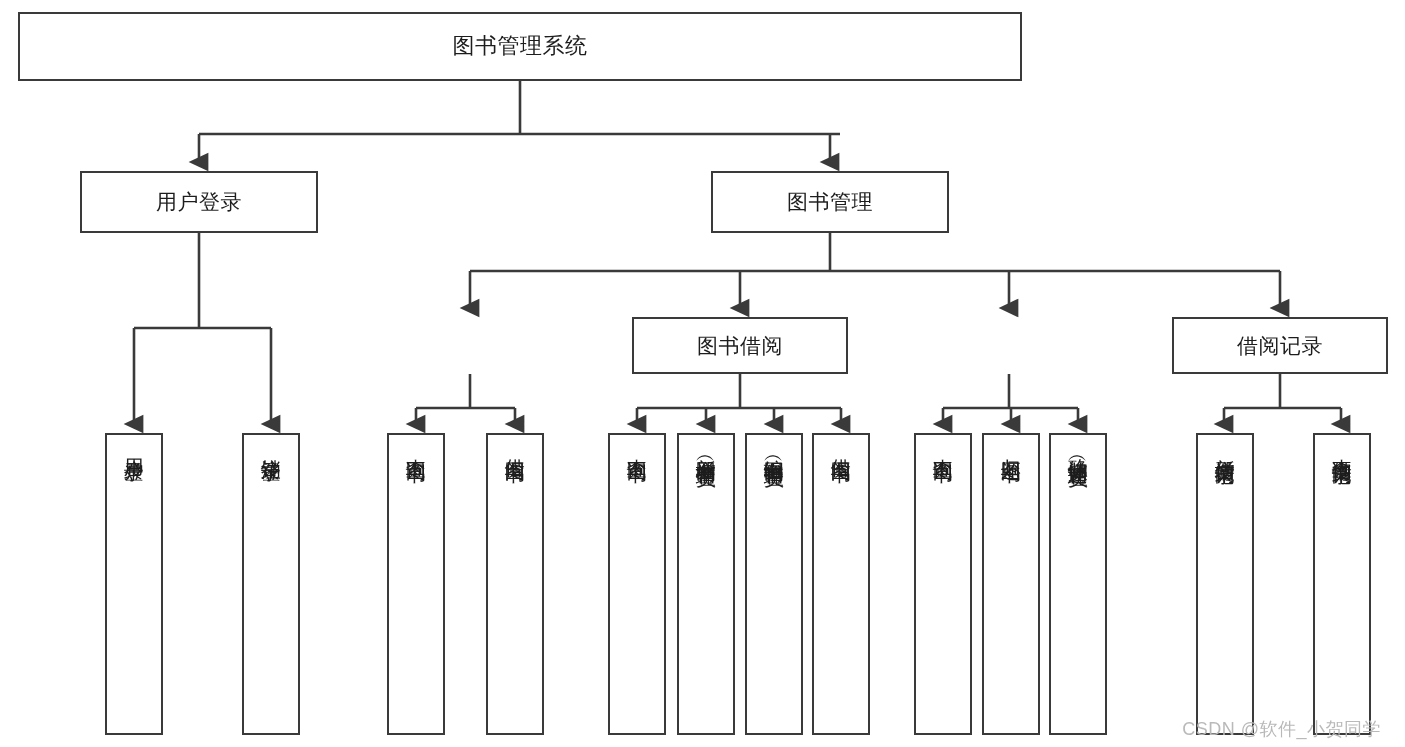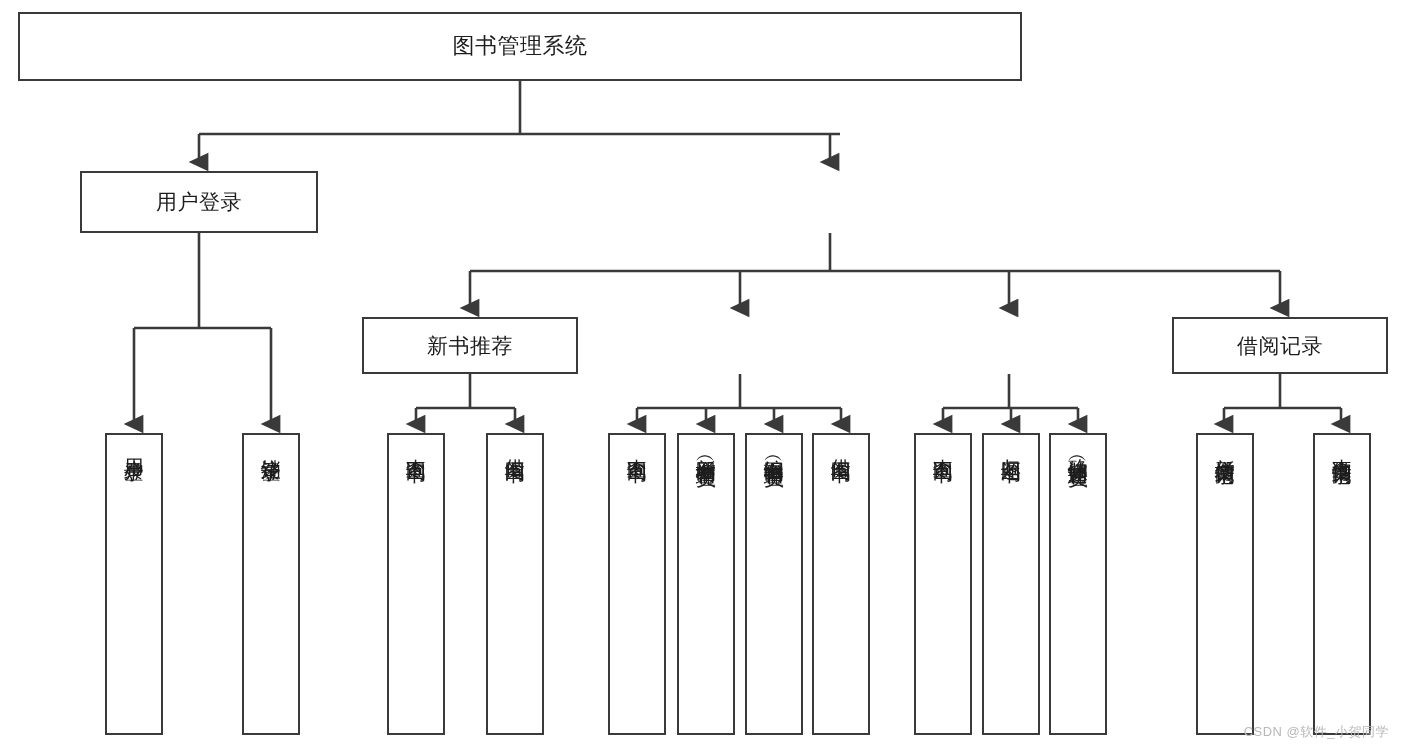--- a/index.html
+++ b/index.html
@@ -54,23 +54,23 @@
     writing-mode: vertical-rl;
     text-orientation: upright;
     font-size: 20px;
     line-height: 1.32;
     letter-spacing: 1.5px;
     white-space: nowrap;
     color: #1d1d1d;
   }
   .watermark {
     position: absolute;
-    right: 16px;
+    right: 24px;
     bottom: 6px;
-    font-size: 13px;
+    font-size: 18px;
     color: #b9b9b9;
     letter-spacing: 0.5px;
     white-space: nowrap;
     user-select: none;
   }
 </style>
 </head>
 <body>
 
 <div id="canvas">
@@ -125,23 +125,26 @@
     </g>
   </svg>
 
   <div class="node h root" style="left:18px; top:12px; width:1004px; height:69px;">
     <span>图书管理系统</span>
   </div>
 
   <div class="node h" style="left:80px; top:171px; width:238px; height:62px;">
     <span>用户登录</span>
   </div>
+  <div class="node h" style="left:711px; top:171px; width:238px; height:62px;">
+    <span>图书管理</span>
+  </div>
 
-  <div class="node h" style="left:362px; top:317px; width:216px; height:57px;">
-    <span>新书推荐</span>
+  <div class="node h" style="left:632px; top:317px; width:216px; height:57px;">
+    <span>图书借阅</span>
   </div>
   <div class="node h" style="left:1172px; top:317px; width:216px; height:57px;text-align:center;">
     <span>借阅记录</span>
   </div>
 
   <div class="node v" style="left:105px; top:433px; width:58px; height:302px;">
     <span class="vtext">用户登录</span>
   </div>
   <div class="node v" style="left:242px; top:433px; width:58px; height:302px;">
     <span class="vtext">注销登录</span>

